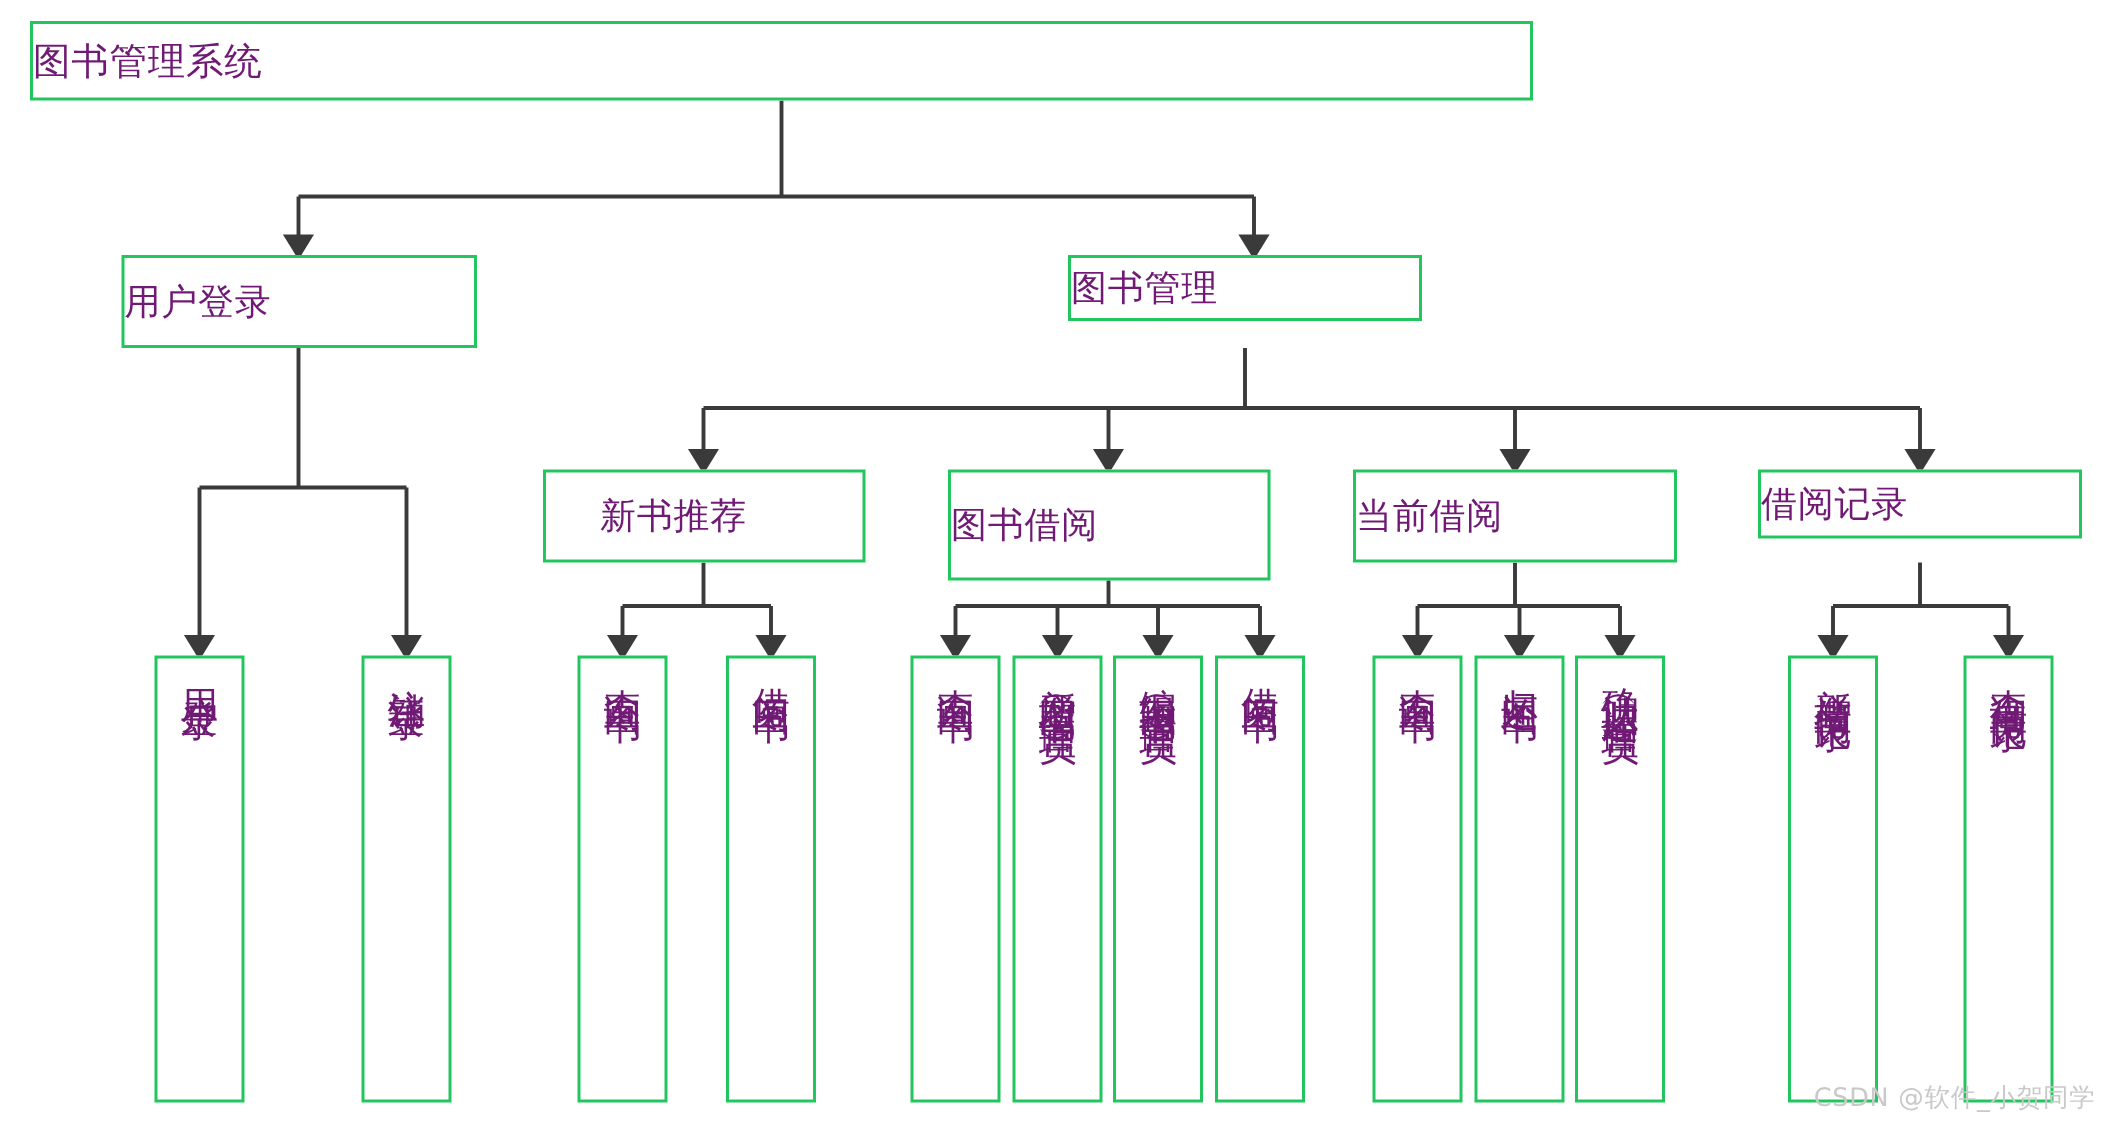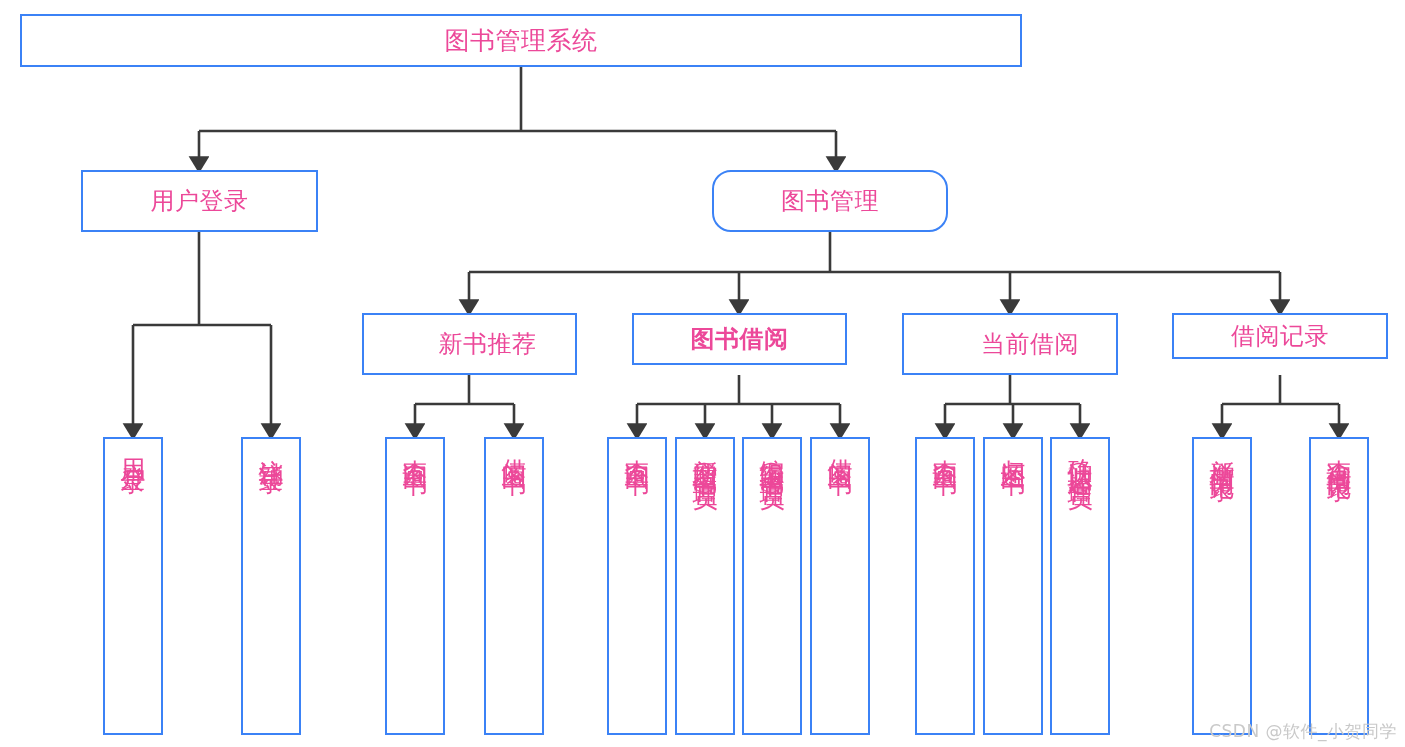--- a/index.html
+++ b/index.html
@@ -6,26 +6,25 @@
   body{
     font-family:"DejaVu Sans","Liberation Sans",sans-serif;
     width:1405px;height:747px;position:relative;overflow:hidden;
   }
   #canvas{position:absolute;inset:0;width:1405px;height:747px;}
   svg.edges{position:absolute;left:0;top:0;width:1405px;height:747px;pointer-events:none;}
 
   .node{
     position:absolute;
     background:#ffffff;
-    border:2px solid #3b82f6;
+    border:2px solid #22c55e;
     box-sizing:border-box;
     display:flex;
     align-items:center;
-    justify-content:center;
-    color:#ec4899;
+    color:#701a75;
     z-index:2;
   }
   .node .lbl{
     display:block;
     line-height:1.18;
     white-space:pre;
     letter-spacing:0.5px;
   }
 
   
@@ -111,33 +110,33 @@
   </svg>
 
   <div class="node h-node root" style="left:20px;top:14px;width:1002px;height:53px;">
     <span class="lbl">图书管理系统</span>
   </div>
 
   <div class="node h-node" style="left:81px;top:170px;width:237px;height:62px;">
     <span class="lbl">用户登录</span>
   </div>
 
-  <div class="node h-node" style="left:712px;top:170px;width:236px;height:62px;border-radius:19px;">
+  <div class="node h-node" style="left:712px;top:170px;width:236px;height:44px;">
     <span class="lbl">图书管理</span>
   </div>
 
   <div class="node h-node" style="left:362px;top:313px;width:215px;height:62px;padding-left:36px;">
     <span class="lbl">新书推荐</span>
   </div>
 
-  <div class="node h-node" style="left:632px;top:313px;width:215px;height:52px;font-weight:bold;">
+  <div class="node h-node" style="left:632px;top:313px;width:215px;height:74px;">
     <span class="lbl">图书借阅</span>
   </div>
 
-  <div class="node h-node" style="left:902px;top:313px;width:216px;height:62px;padding-left:40px;">
+  <div class="node h-node" style="left:902px;top:313px;width:216px;height:62px;">
     <span class="lbl">当前借阅</span>
   </div>
 
   <div class="node h-node" style="left:1172px;top:313px;width:216px;height:46px;">
     <span class="lbl">借阅记录</span>
   </div>
 
   <div class="node v-node" style="left:103px;top:437px;width:60px;height:298px;">
     <span class="lbl">用户登录</span>
   </div>

